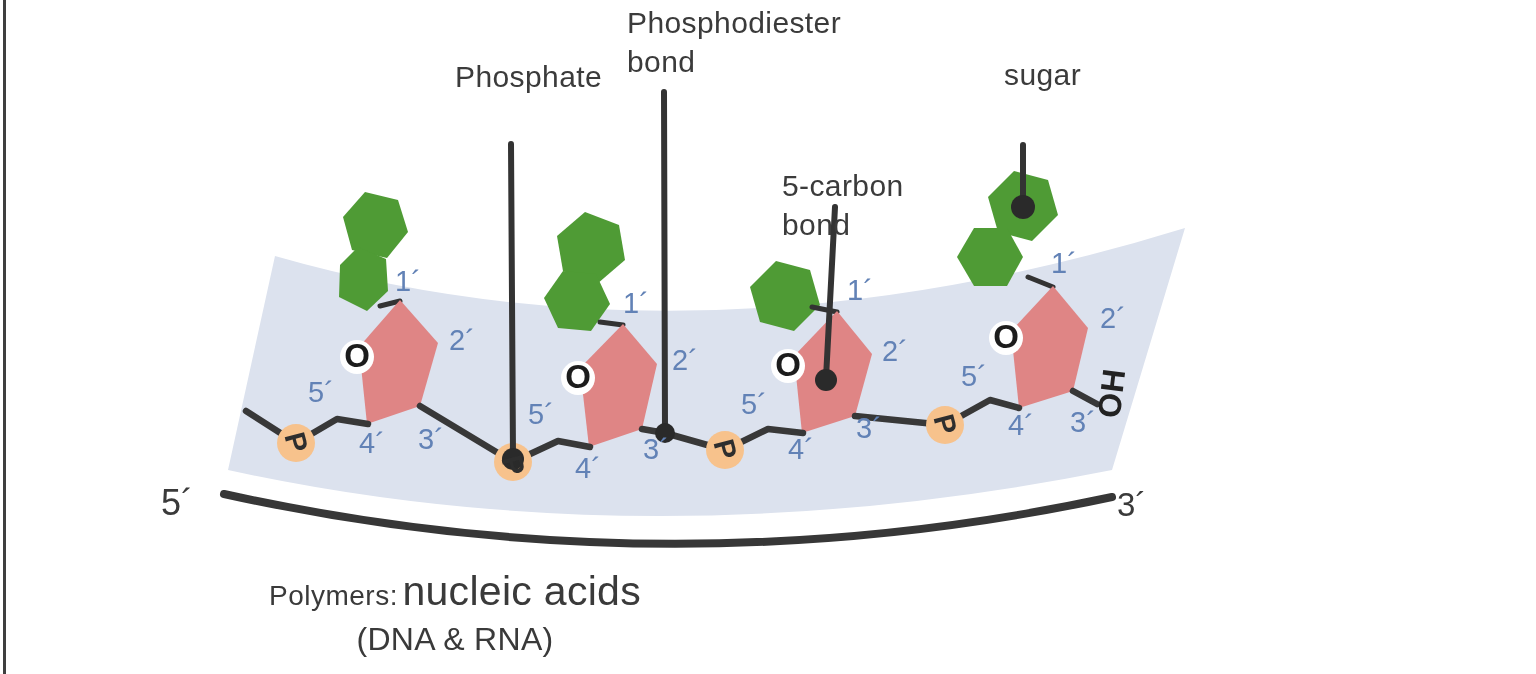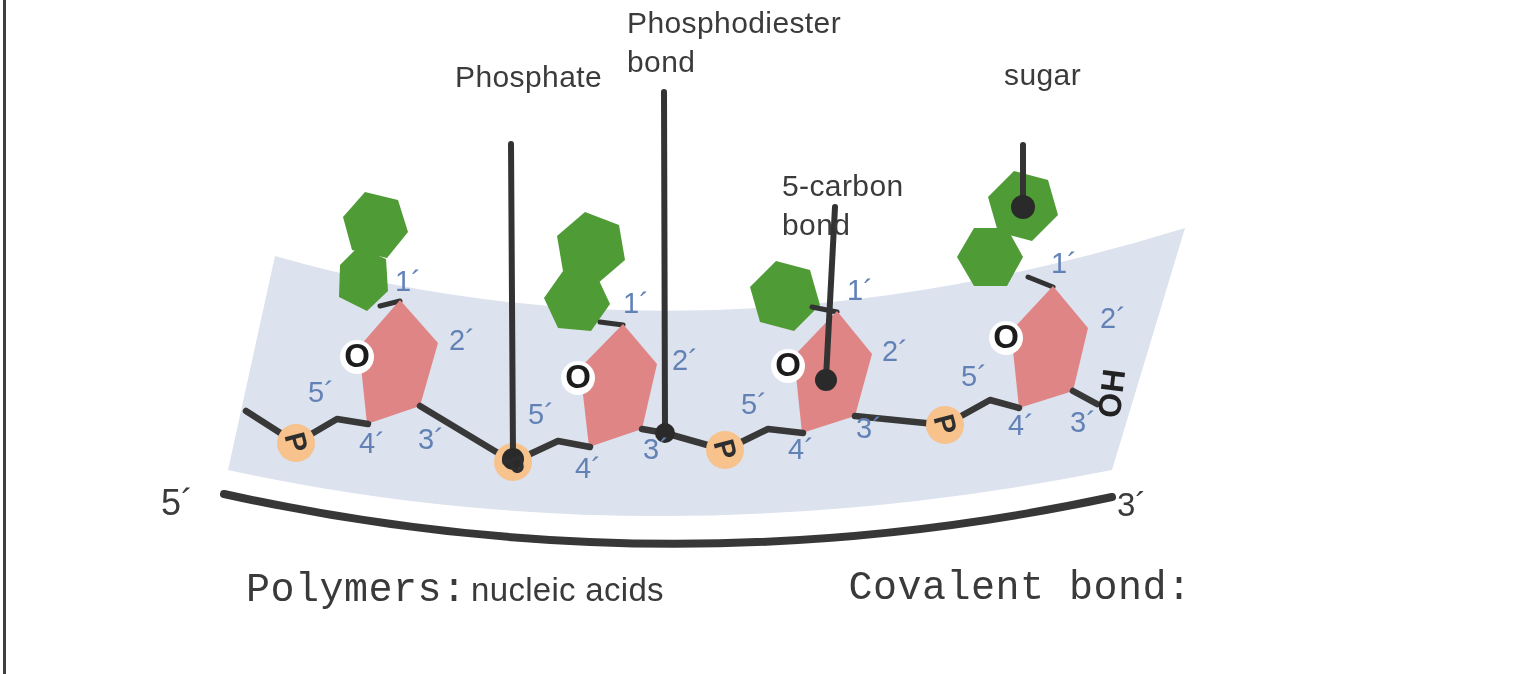--- a/index.html
+++ b/index.html
@@ -56,22 +56,22 @@
     transform: translate(-50%, -50%) rotate(-83deg);
     font-size: 32px;
     font-weight: 600;
     color: #222222;
     letter-spacing: 1px;
   }
 
   .strand-end { font-size: 36px; color: #3a3a3a; }
 
   .caption-block { position: absolute; text-align: center; color: #3a3a3a; }
-  .cap-big { font-size: 40px; letter-spacing: 0.5px; font-family: Liberation Mono, monospace; }
-  .cap-small { font-size: 33px; letter-spacing: 0.3px; }
+  .cap-big { font-size: 28px; letter-spacing: 0.5px; }
+  .cap-small { font-size: 41px; letter-spacing: 0.3px; }
   .cap-line2 { margin-top: 6px; font-size: 32px; letter-spacing: 0.3px; }
 </style>
 </head>
 <body>
 
 <div class="stage">
 
   <div class="left-rule"></div>
 
   <svg class="canvas" width="1536" height="674" viewBox="0 0 1536 674">
@@ -196,19 +196,19 @@
   <span class="prime" style="left:1113px; top:318px;">2´</span>
   <span class="prime" style="left:1083px; top:422px;">3´</span>
   <span class="prime" style="left:1021px; top:425px;">4´</span>
   <span class="prime" style="left:974px; top:376px;">5´</span>
 
   <div class="caption-block" style="left:235px; top:568px; width:440px;">
     <div>
       <span class="cap-big">Polymers:</span>
       <span class="cap-small">nucleic acids</span>
     </div>
+    <div class="cap-line2">(DNA &amp; RNA)</div>
   </div>
 
   <div class="caption-block" style="left:825px; top:566px; width:390px;">
-    <div class="cap-big">Covalent bond:</div>
   </div>
 
 </div>
 
 </body></html>

